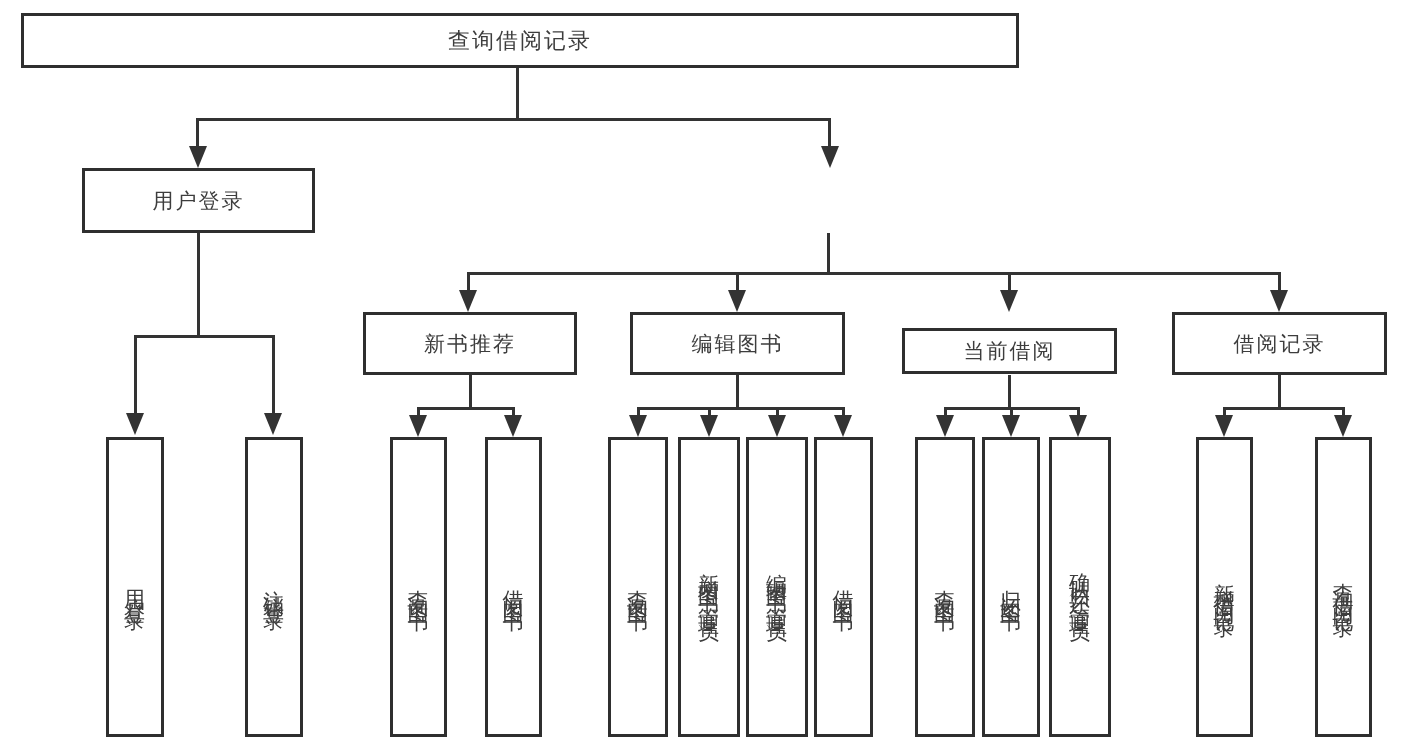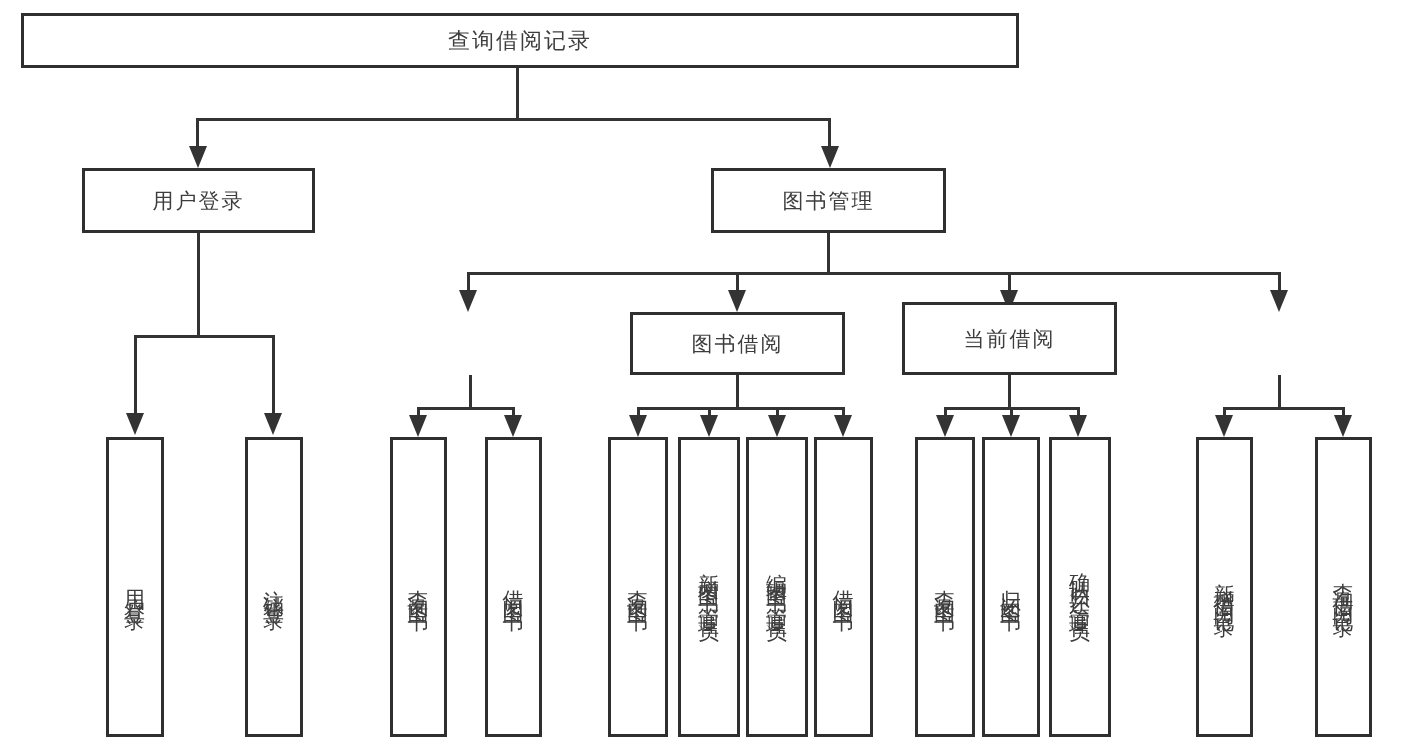--- a/index.html
+++ b/index.html
@@ -42,47 +42,50 @@
   <div class="vline" style="left:516px;top:68px;height:50px;"></div>
   <div class="hline" style="left:197px;top:118px;width:634px;"></div>
   <div class="vline" style="left:196px;top:118px;height:32px;"></div>
   <div class="arrow" style="left:189px;top:146px;"></div>
   <div class="vline" style="left:828px;top:118px;height:32px;"></div>
   <div class="arrow" style="left:821px;top:146px;"></div>
 
   <div class="box hbox" style="left:82px;top:168px;width:233px;height:65px;">
     <span>用户登录</span>
   </div>
-  <div class="box hbox" style="left:711px;top:168px;width:235px;height:65px;">
-    <span>图书管理</span>
-  </div>
 
   <div class="vline" style="left:197px;top:233px;height:102px;"></div>
   <div class="hline" style="left:134px;top:335px;width:140px;"></div>
   <div class="vline" style="left:134px;top:335px;height:80px;"></div>
   <div class="arrow" style="left:126px;top:413px;"></div>
   <div class="vline" style="left:272px;top:335px;height:80px;"></div>
   <div class="arrow" style="left:264px;top:413px;"></div>
 
   <div class="vline" style="left:827px;top:233px;height:39px;"></div>
   <div class="hline" style="left:467px;top:272px;width:813px;"></div>
   <div class="vline" style="left:467px;top:272px;height:20px;"></div>
   <div class="arrow" style="left:459px;top:290px;"></div>
   <div class="vline" style="left:736px;top:272px;height:20px;"></div>
   <div class="arrow" style="left:728px;top:290px;"></div>
   <div class="vline" style="left:1008px;top:272px;height:20px;"></div>
   <div class="arrow" style="left:1000px;top:290px;"></div>
   <div class="vline" style="left:1278px;top:272px;height:20px;"></div>
   <div class="arrow" style="left:1270px;top:290px;"></div>
 
+  <div class="box hbox" style="left:363px;top:312px;width:214px;height:63px;">
+    <span>新书推荐</span>
+  </div>
   <div class="box hbox" style="left:630px;top:312px;width:215px;height:63px;">
-    <span>图书借阅</span>
+    <span>编辑图书</span>
   </div>
-  <div class="box hbox" style="left:902px;top:302px;width:215px;height:73px;font-family:Liberation Serif, serif;">
+  <div class="box hbox" style="left:902px;top:328px;width:215px;height:46px;font-family:Liberation Serif, serif;">
     <span>当前借阅</span>
+  </div>
+  <div class="box hbox" style="left:1172px;top:312px;width:215px;height:63px;">
+    <span>借阅记录</span>
   </div>
 
   <div class="vline" style="left:469px;top:375px;height:32px;"></div>
   <div class="hline" style="left:417px;top:407px;width:98px;"></div>
   <div class="vline" style="left:417px;top:407px;height:11px;"></div>
   <div class="arrow" style="left:409px;top:415px;"></div>
   <div class="vline" style="left:512px;top:407px;height:11px;"></div>
   <div class="arrow" style="left:504px;top:415px;"></div>
 
   <div class="vline" style="left:736px;top:375px;height:32px;"></div>

